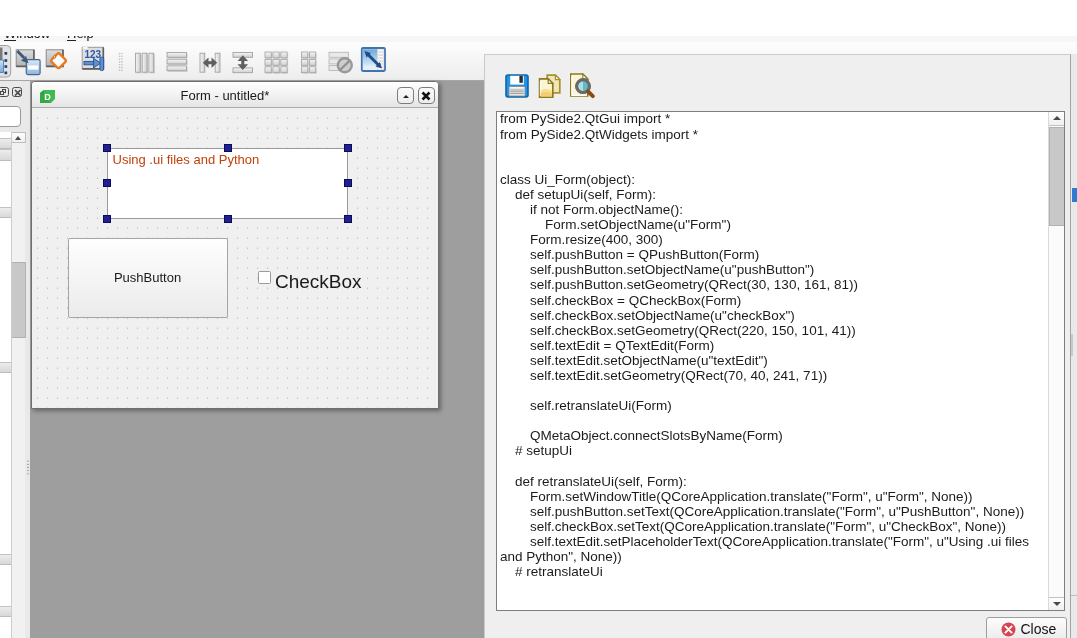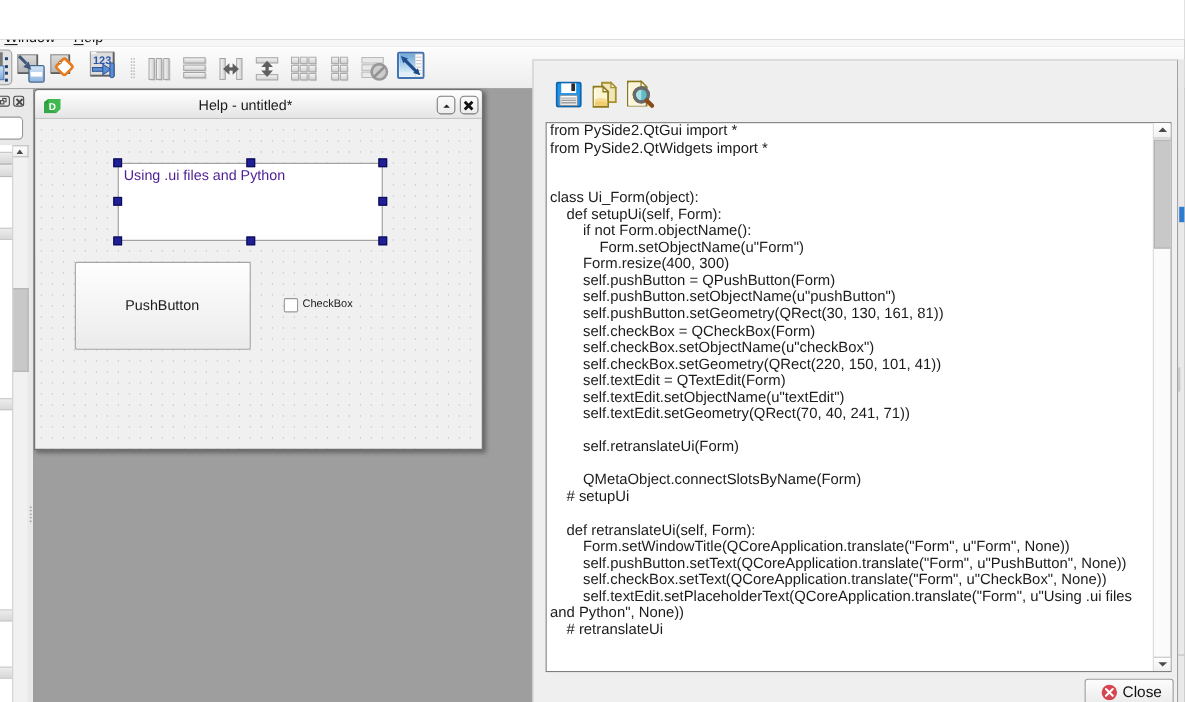--- a/index.html
+++ b/index.html
@@ -230,43 +230,43 @@
 
 <div id="formwin" style="left:31px;top:45px;width:408px;height:328px;background:#f0f0f0;border:1px solid #6f6f6f;border-radius:4px 4px 0 0;box-shadow:2px 2px 4px rgba(0,0,0,0.35);">
 
   <div style="left:0;top:0;width:406px;height:26px;background:linear-gradient(#ffffff,#e5e5e5);border-bottom:1px solid #ababab;border-radius:3px 3px 0 0;">
     <svg style="left:7px;top:8px;" width="17" height="13" viewBox="0 0 17 13">
       <polygon points="1,3 5,0 16,0 16,9 12,13 1,13" fill="#3fb950"></polygon>
       <polygon points="1,3 5,6.5 5,0" fill="#2c9e3f"></polygon>
       <polygon points="1,3 5,6.5 12,13 1,13" fill="#34a846"></polygon>
       <text x="8.6" y="10" font-size="9" font-weight="bold" fill="#fff" text-anchor="middle" font-family="Liberation Sans">D</text>
     </svg>
-    <div style="left:148.5px;top:5.5px;font-size:13px;color:#1a1a1a;white-space:pre;">Help - untitled*</div>
+    <div style="left:148.5px;top:5.5px;font-size:13px;color:#1a1a1a;white-space:pre;">Form - untitled*</div>
     <div style="left:365px;top:5px;width:17px;height:17px;border:1px solid #7c7c7c;border-radius:4px;background:linear-gradient(#fbfbfb,#ededed);">
       <div style="left:4.5px;top:7px;width:0;height:0;border-left:3px solid transparent;border-right:3px solid transparent;border-bottom:3.5px solid #222;"></div>
     </div>
     <div style="left:385.5px;top:5px;width:17px;height:17px;border:1px solid #7c7c7c;border-radius:4px;background:linear-gradient(#fbfbfb,#ededed);">
       <svg style="left:2.5px;top:2.5px" width="10" height="10" viewBox="0 0 10 10">
             <path d="M1.5 1.5 L8.5 8.5 M8.5 1.5 L1.5 8.5" stroke="#111" stroke-width="2.6"></path>
           </svg>
     </div>
   </div>
 
   <div id="formclient" style="left:1px;top:27px;width:404px;height:299px;background-image:radial-gradient(circle at 0.5px 0.5px, #aaaaaa 0.6px, transparent 0.75px);background-size:10px 10px;background-position:4.1px 8.7px;">
 
     <div style="left:74px;top:38.5px;width:241px;height:71px;background:#fff;border:1px solid #9a9a9a;">
-      <div style="left:4.5px;top:3px;font-size:13px;color:#4c1d95;white-space:pre;">Using .ui files and Python</div>
+      <div style="left:4.5px;top:3px;font-size:13px;color:#c2410c;white-space:pre;">Using .ui files and Python</div>
     </div>
 
     <div style="left:34.5px;top:128.5px;width:160px;height:80px;background:linear-gradient(#fefefe,#ebebeb);border:1px solid #a5a5a5;border-radius:2px;padding-left:40px;">
       <div style="left:0;top:31px;width:158px;text-align:center;font-size:13px;color:#1a1a1a;">PushButton</div>
     </div>
 
     <div style="left:224.5px;top:162px;width:13px;height:13px;background:#fff;border:1px solid #9a9a9a;border-radius:1.5px;"></div>
-    <div style="left:242px;top:161.5px;font-size:10px;color:#1a1a1a;white-space:pre;">CheckBox</div>
+    <div style="left:242px;top:161.5px;font-size:19px;color:#1a1a1a;white-space:pre;">CheckBox</div>
 
     <div class="hd" style="left:70px;top:34.5px;"></div>
     <div class="hd" style="left:190.5px;top:34.5px;"></div>
     <div class="hd" style="left:311px;top:34.5px;"></div>
     <div class="hd" style="left:70px;top:70px;"></div>
     <div class="hd" style="left:311px;top:70px;"></div>
     <div class="hd" style="left:70px;top:105.5px;"></div>
     <div class="hd" style="left:190.5px;top:105.5px;"></div>
     <div class="hd" style="left:311px;top:105.5px;"></div>
   </div>

